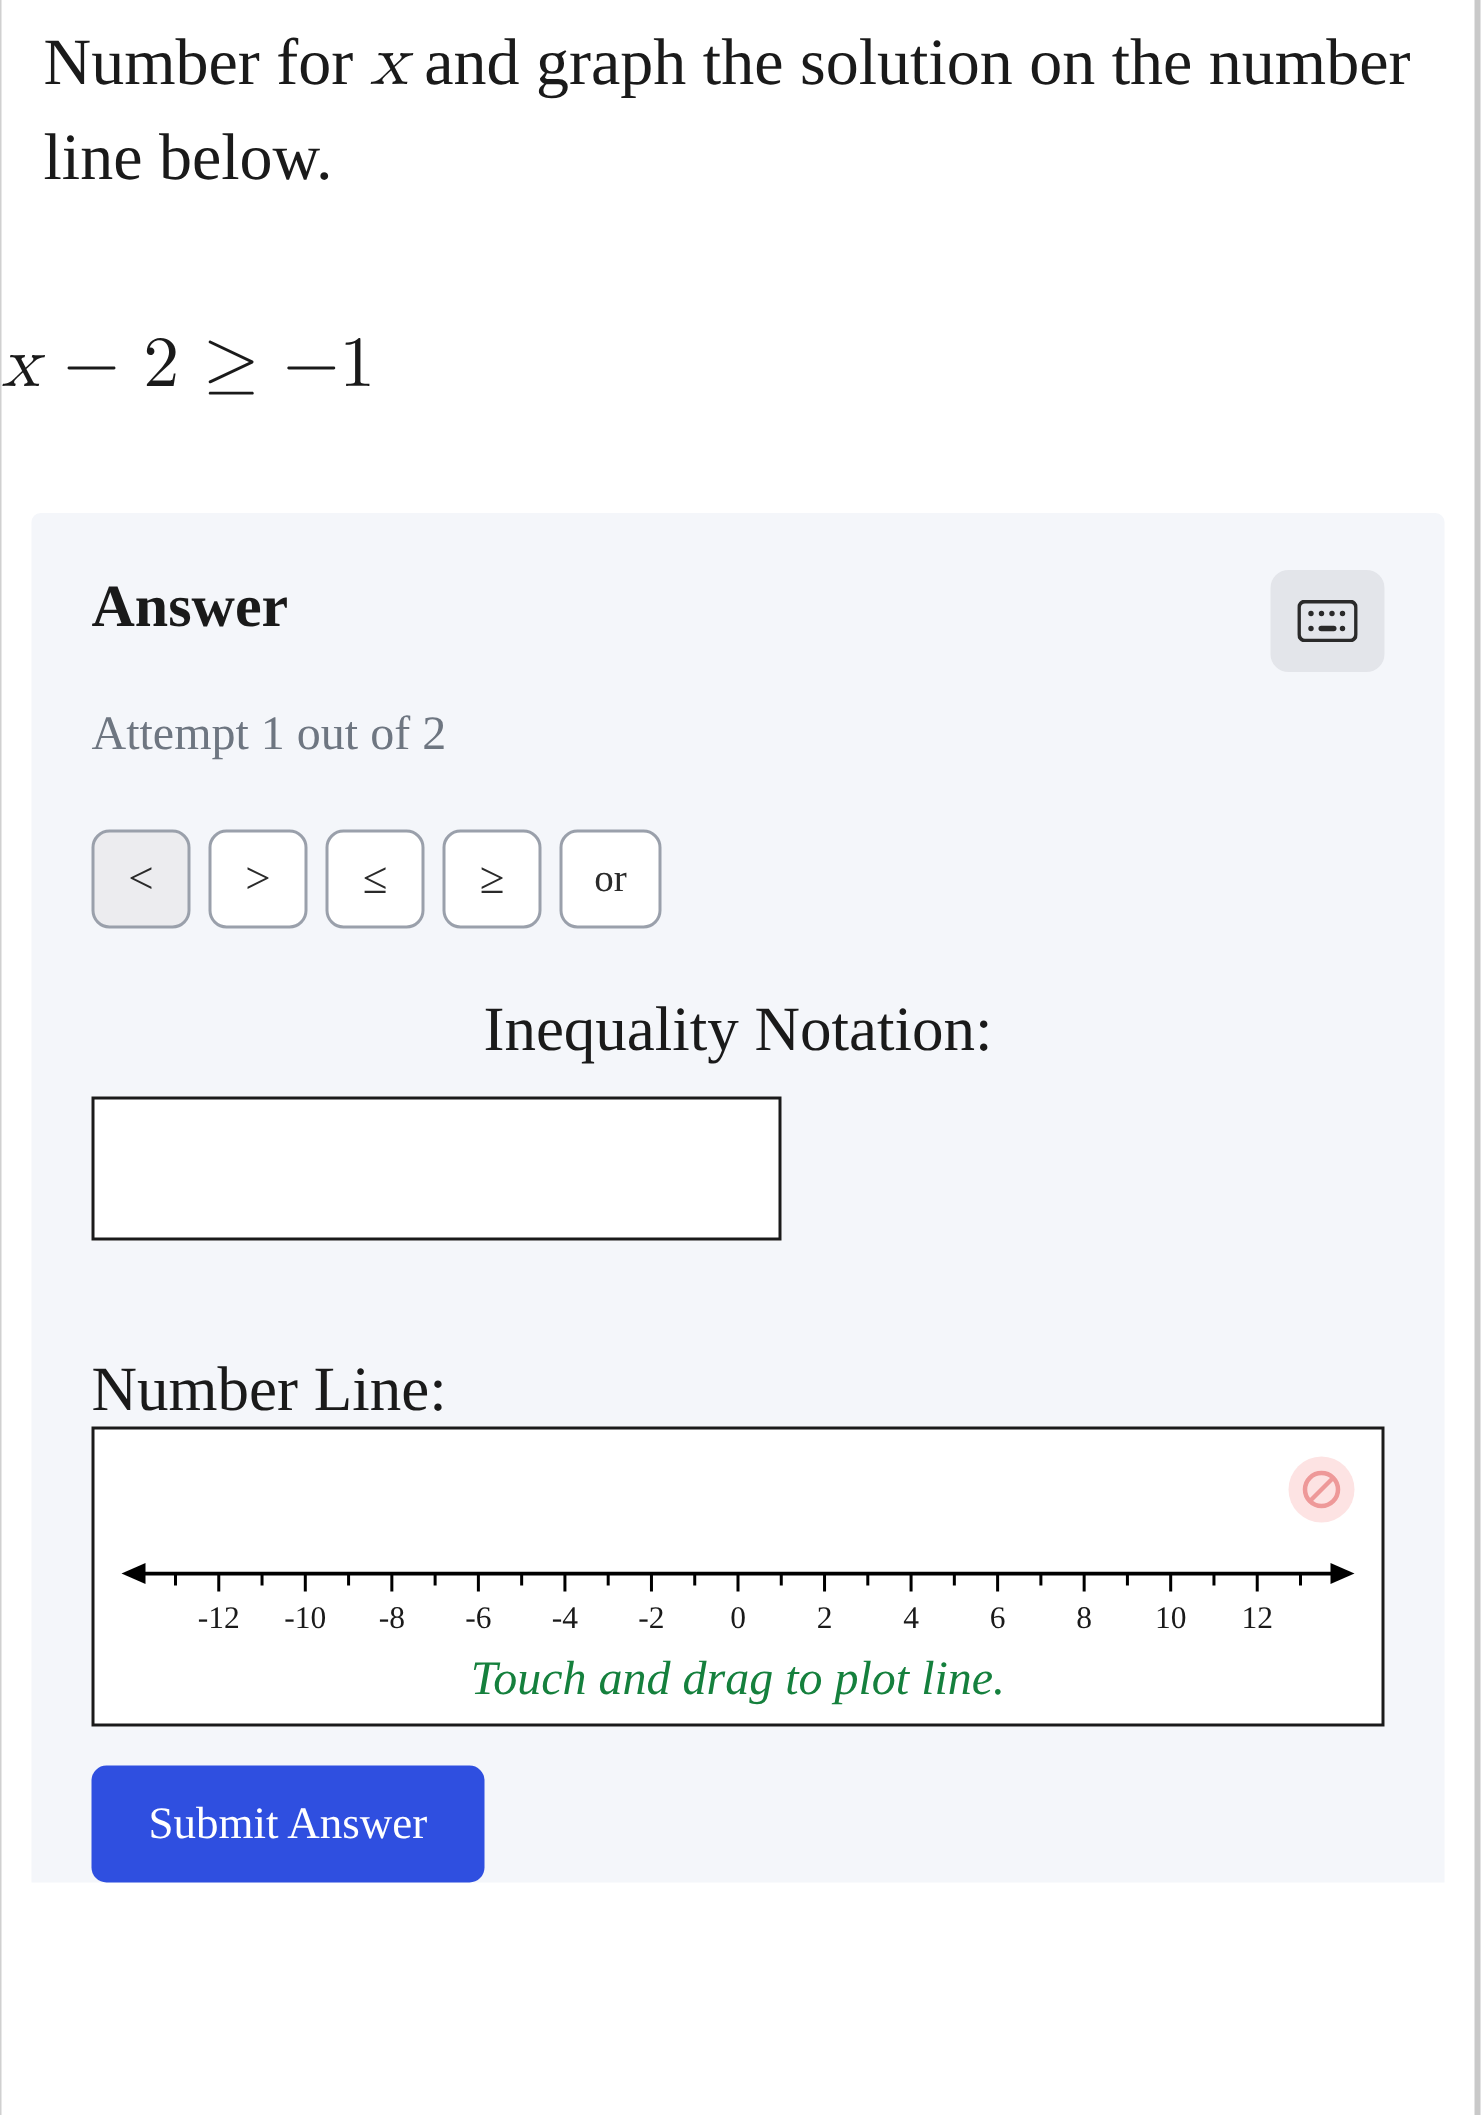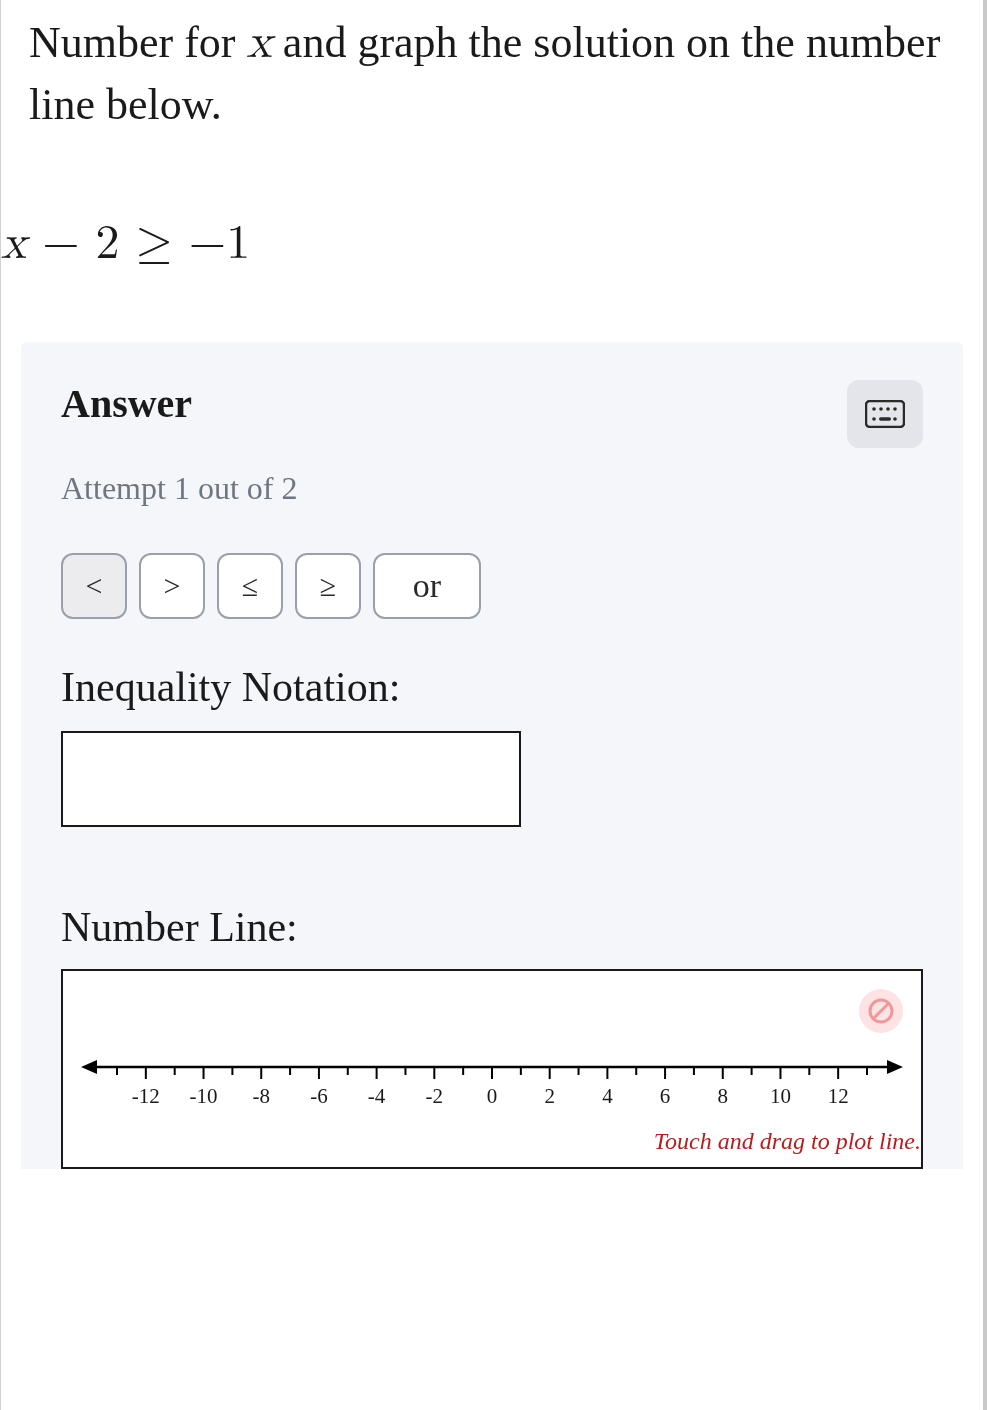--- a/index.html
+++ b/index.html
@@ -82,45 +82,45 @@
     justify-content: center;
     font-size: 30px;
     font-family: Georgia, serif;
     color: #2a2a2a;
     cursor: pointer;
   }
   .op-btn.selected {
     background: #ececef;
   }
   .op-btn.or {
-    width: 108px;
-    font-size: 34px;
+    width: 68px;
+    font-size: 26px;
   }
   .section-label {
     font-size: 42px;
     margin-top: 44px;
     font-family: Georgia, serif;
+    text-align: center;
   }
   .ineq-input {
     margin-top: 20px;
     width: 460px;
     height: 96px;
     border: 2px solid #1a1a1a;
     background: #fff;
     font-size: 32px;
     padding: 0 14px;
     font-family: Georgia, serif;
   }
   .numline-label {
     font-size: 42px;
     margin-top: 76px;
     font-family: Georgia, serif;
   }
   .numline-box {
-    margin-top: 18px;
     border: 2px solid #1a1a1a;
     background: #fff;
     position: relative;
     height: 200px;
   }
   .clear-circle {
     position: absolute;
     top: 18px;
     right: 18px;
     width: 44px;
@@ -138,23 +138,23 @@
     right: 0;
     top: 78px;
     width: 100%;
     height: 70px;
   }
   .numline-hint {
     position: absolute;
     bottom: 12px;
     left: 0;
     right: 0;
-    text-align: right;
-    color: #b91c1c;
-    font-size: 24px;
+    text-align: center;
+    color: #15803d;
+    font-size: 32px;
     font-style: italic;
     font-family: Georgia, serif;
   }
   .submit-btn {
     margin-top: 26px;
     background: #2f4fe0;
     color: #fff;
     font-size: 30px;
     padding: 22px 38px;
     border: none;
@@ -259,15 +259,16 @@
             <text x="530.3846153846154" y="54" text-anchor="middle" font-size="21" font-family="Georgia, serif" fill="#1a1a1a">4</text>
             <text x="588.0769230769231" y="54" text-anchor="middle" font-size="21" font-family="Georgia, serif" fill="#1a1a1a">6</text>
             <text x="645.7692307692307" y="54" text-anchor="middle" font-size="21" font-family="Georgia, serif" fill="#1a1a1a">8</text>
             <text x="703.4615384615385" y="54" text-anchor="middle" font-size="21" font-family="Georgia, serif" fill="#1a1a1a">10</text>
             <text x="761.1538461538462" y="54" text-anchor="middle" font-size="21" font-family="Georgia, serif" fill="#1a1a1a">12</text>
           </g>
       </svg>
       <div class="numline-hint">Touch and drag to plot line.</div>
     </div>
 
+    <button class="submit-btn">Submit Answer</button>
 
   </div>
 </div>
 
 </body></html>

